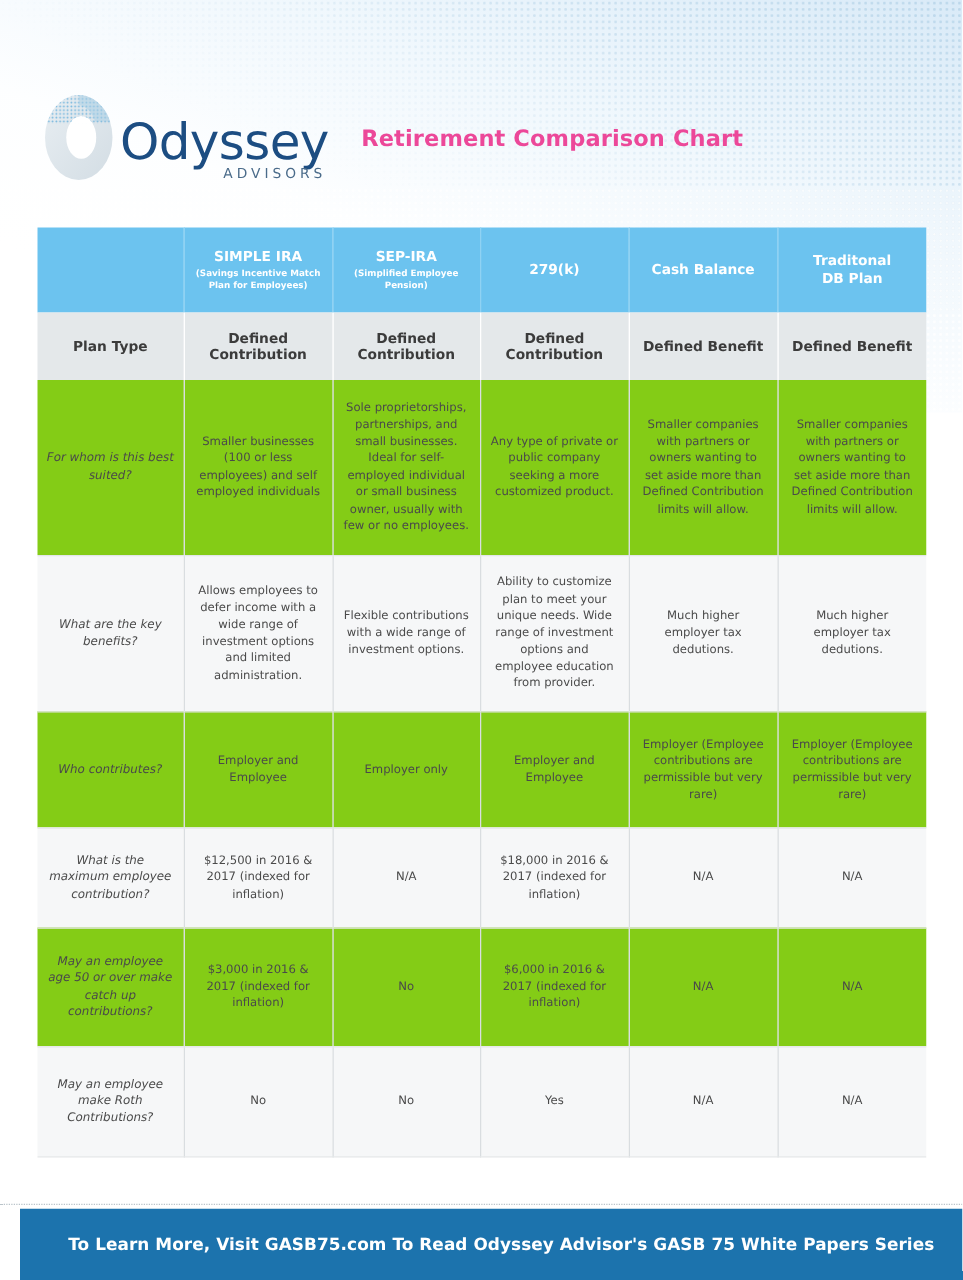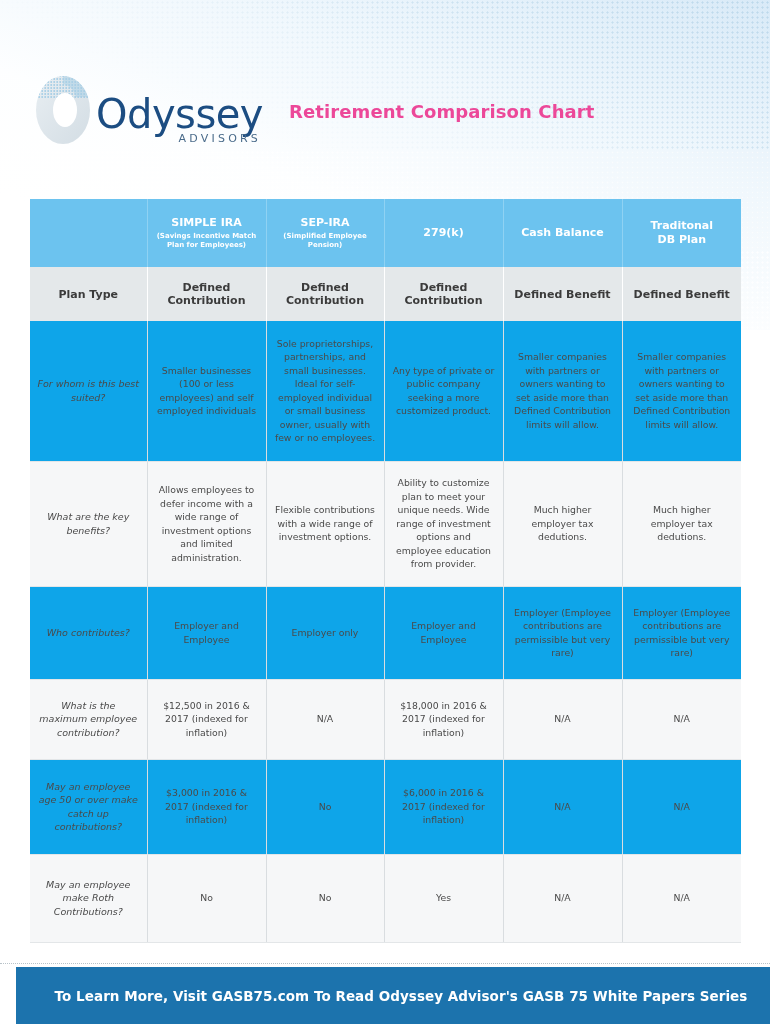--- a/index.html
+++ b/index.html
@@ -109,21 +109,21 @@
     font-weight: bold;
     color: #ec4899;
     letter-spacing: 0.1px;
     align-self: center;
     padding-top: 10px;
   }
 
   
   .table-wrap {
     position: absolute;
-    top: 199px;
+    top: 182px;
     left: 30px;
     width: 711px;
   }
 
   table.cmp {
     width: 711px;
     border-collapse: collapse;
     table-layout: fixed;
     font-family: "DejaVu Sans", sans-serif;
   }
@@ -189,21 +189,21 @@
   tbody.body tr td:last-child { border-right: none; }
 
   tbody.body tr td.rowlabel {
     font-style: italic;
     font-size: 9.5px;
     color: #4a4a4a;
     padding: 9px 6px;
   }
 
   tr.shade td { background: #f6f7f8; }
-  tr.plain td { background: #0ea5e9; }
+  tr.plain td { background: #84cc16; }
 
   .r-tall   td { height: 140px; }
   .r-tall2  td { height: 125px; }
   .r-mid    td { height: 93px; }
   .r-short  td { height: 80px; }
   .r-short2 td { height: 95px; }
   .r-last   td { height: 88px; }
 
   
   .footer-rule {

